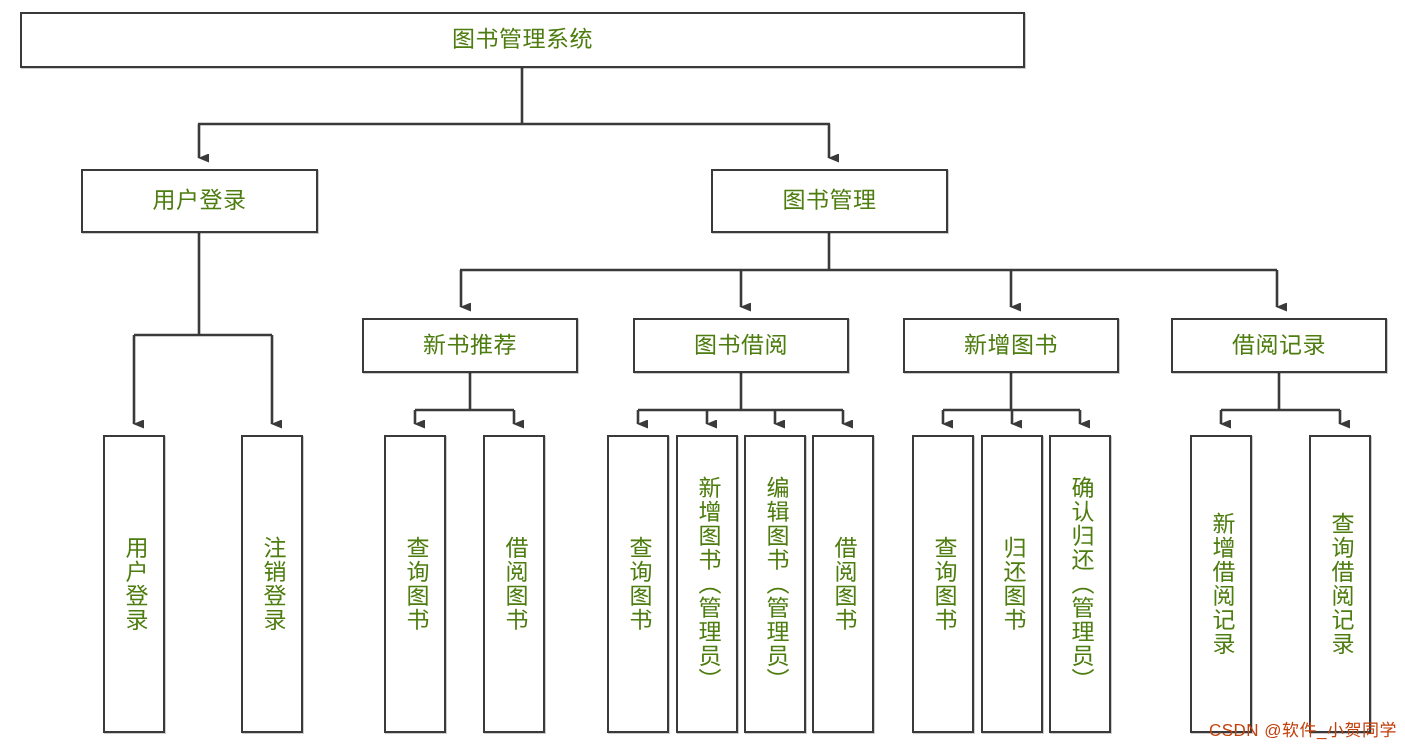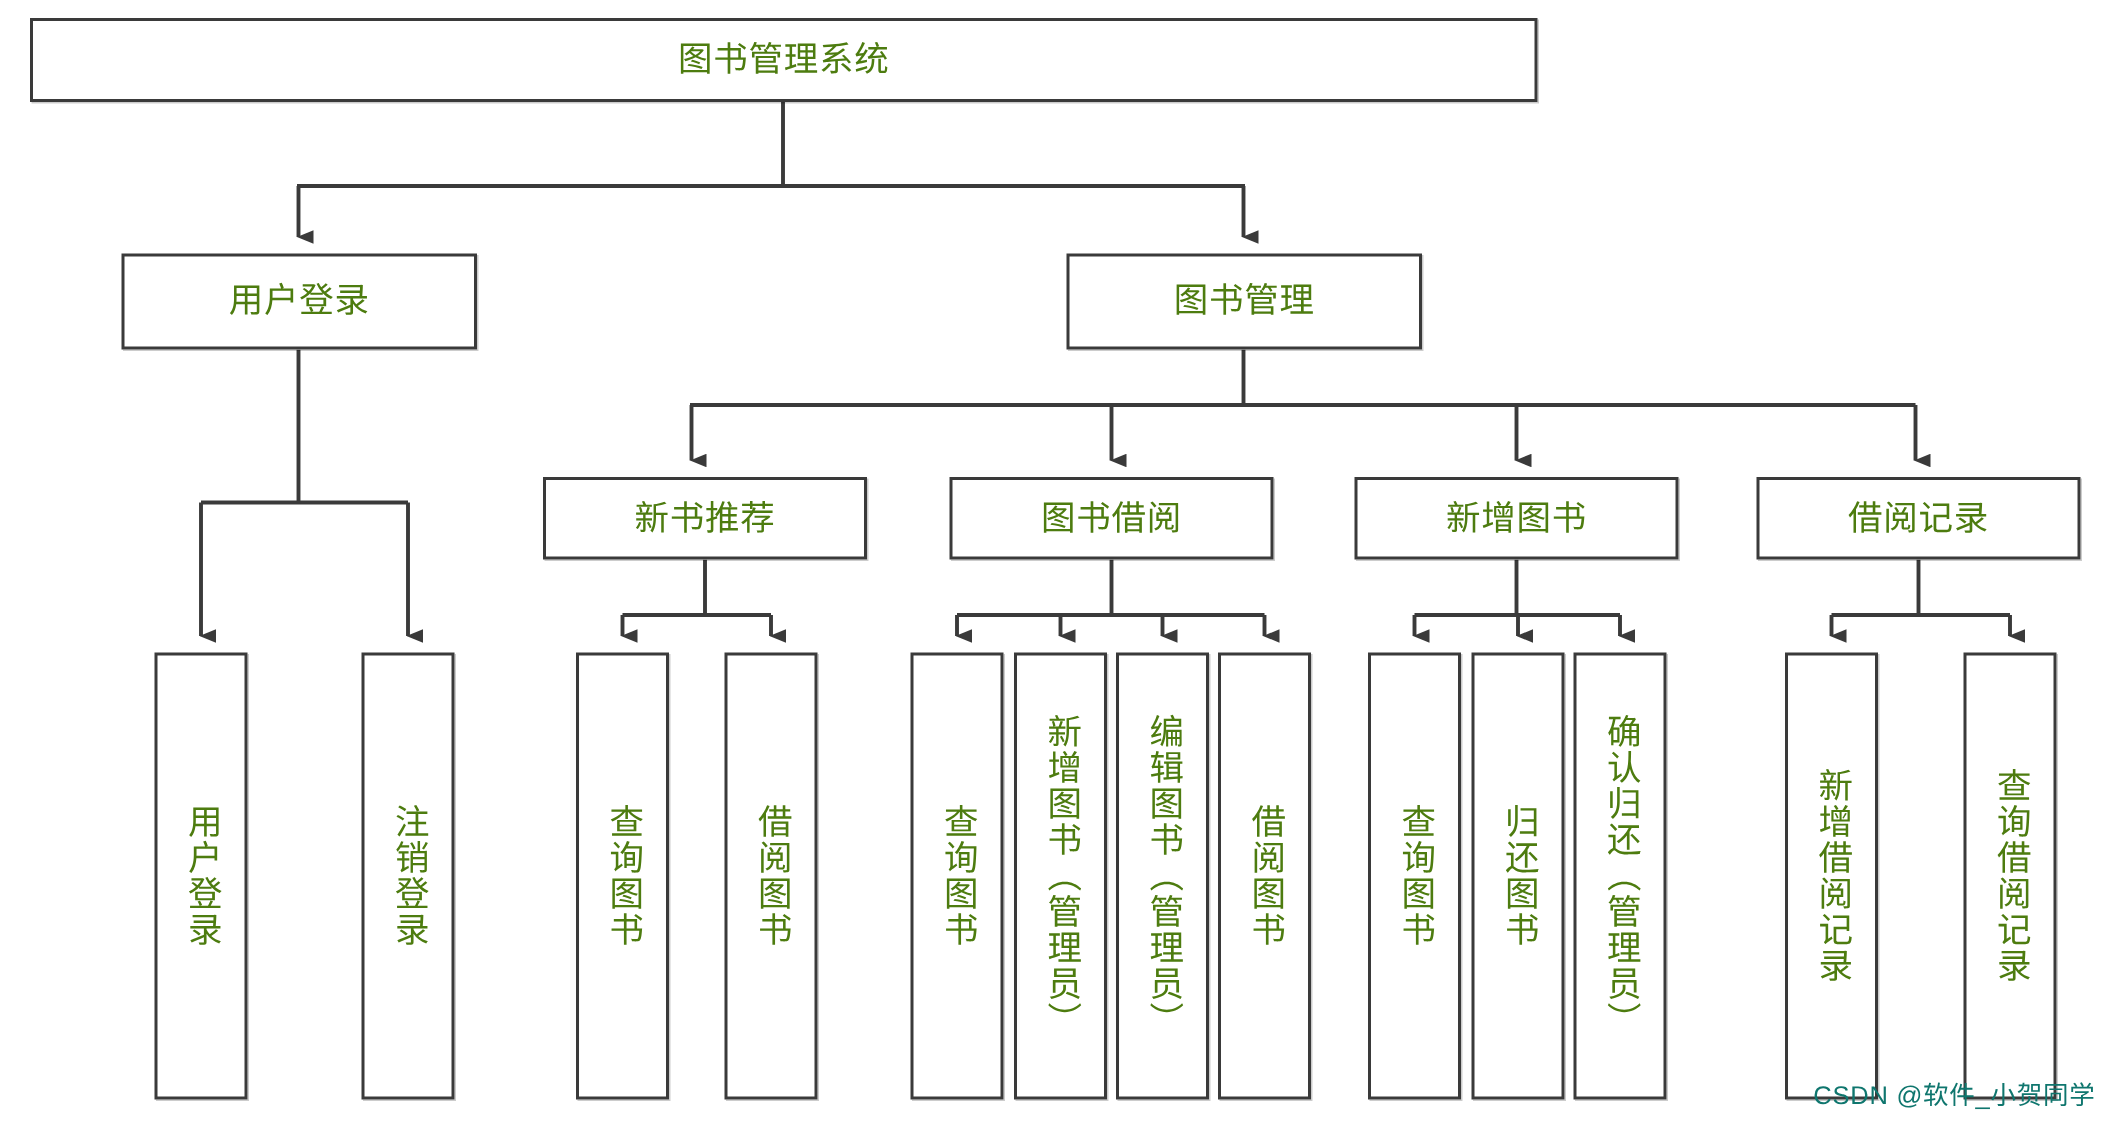--- a/index.html
+++ b/index.html
@@ -61,21 +61,21 @@
     line-height: 1.12;
     letter-spacing: 1px;
     white-space: nowrap;
     max-height: 280px;
   }
   #watermark {
     position: absolute;
     right: 8px;
     bottom: 6px;
     font-size: 17px;
-    color: #0f766e;
+    color: #c2410c;
     letter-spacing: 0.5px;
     white-space: nowrap;
     pointer-events: none;
   }
 </style>
 </head>
 <body>
 
 <div id="diagram-root">
 

